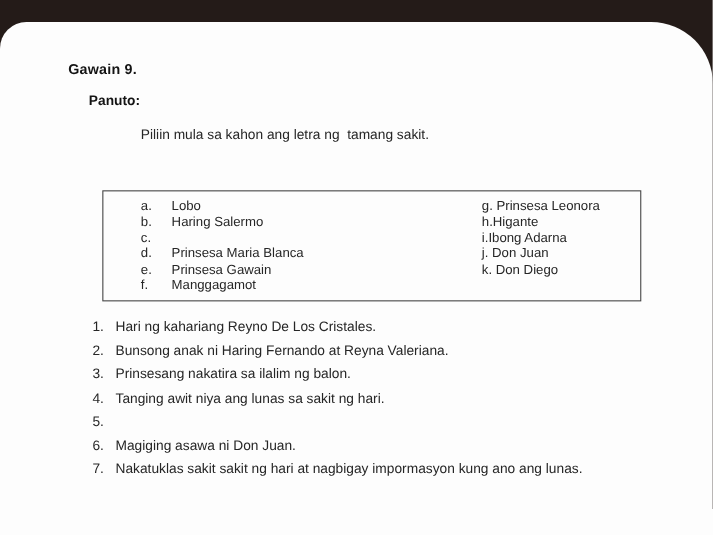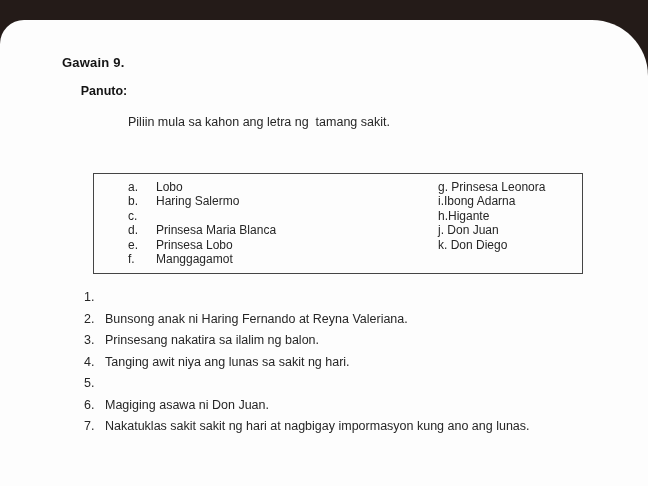--- a/index.html
+++ b/index.html
@@ -101,39 +101,40 @@
         </div>
         <div class="choice-row">
           <span class="choice-letter">c.</span>
         </div>
         <div class="choice-row">
           <span class="choice-letter">d.</span>
           <span class="choice-label">Prinsesa Maria Blanca</span>
         </div>
         <div class="choice-row">
           <span class="choice-letter">e.</span>
-          <span class="choice-label">Prinsesa Lobo</span>
+          <span class="choice-label">Prinsesa Gawain</span>
         </div>
         <div class="choice-row">
           <span class="choice-letter">f.</span>
           <span class="choice-label">Manggagamot</span>
         </div>
       </div>
       <div class="choice-col-right">
         <div class="choice-plain">g. Prinsesa Leonora</div>
+        <div class="choice-plain">h.Higante</div>
         <div class="choice-plain">i.Ibong Adarna</div>
-        <div class="choice-plain">h.Higante</div>
         <div class="choice-plain">j. Don Juan</div>
         <div class="choice-plain">k. Don Diego</div>
       </div>
     </div>
 
     <ol class="statements">
       <li class="statement">
         <span class="num">1.</span>
+        <span class="txt">Hari ng kahariang Reyno De Los Cristales.</span>
       </li>
       <li class="statement">
         <span class="num">2.</span>
         <span class="txt">Bunsong anak ni Haring Fernando at Reyna Valeriana.</span>
       </li>
       <li class="statement">
         <span class="num">3.</span>
         <span class="txt">Prinsesang nakatira sa ilalim ng balon.</span>
       </li>
       <li class="statement">

